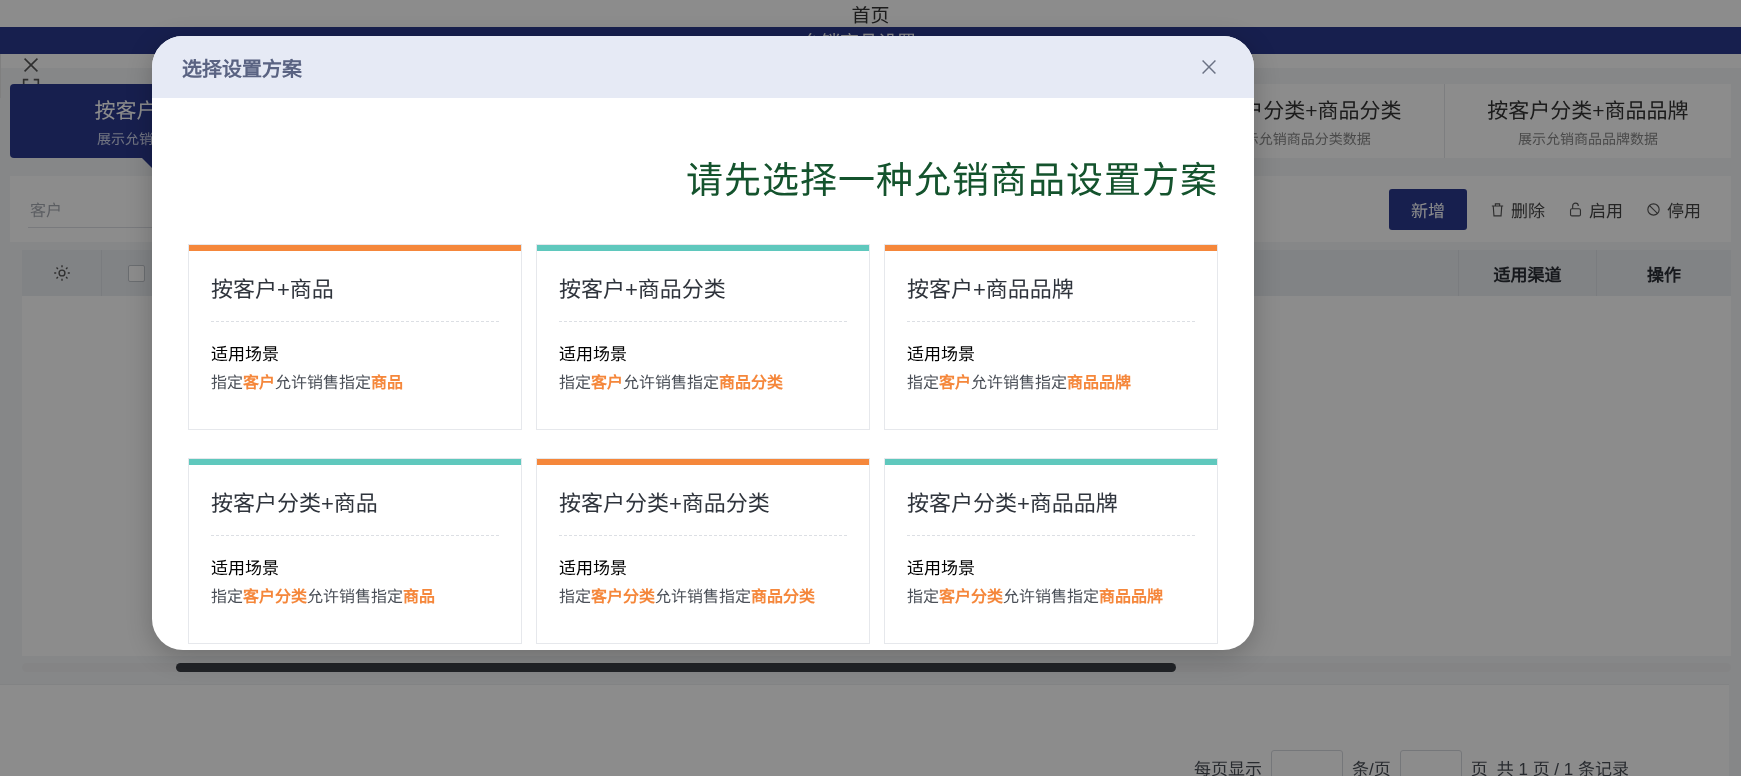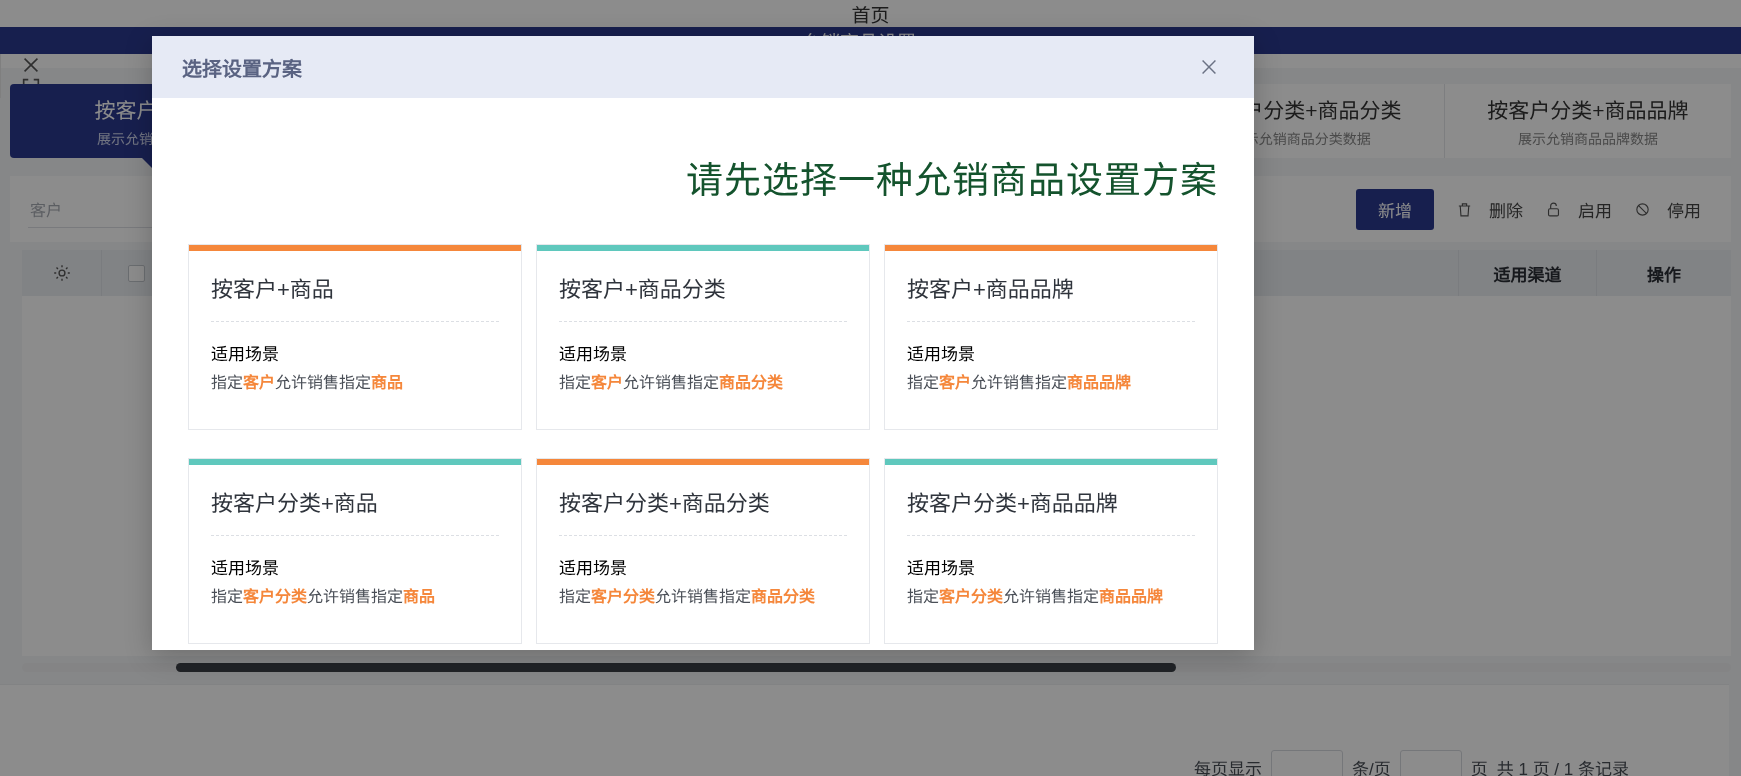--- a/index.html
+++ b/index.html
@@ -83,21 +83,21 @@
   }
   .toolbar{
     margin-left:auto;display:flex;align-items:center;gap:22px;
     padding-right:30px;
   }
   .btn-primary{
     background:#2b3a8f;color:#fff;font-size:17px;
     padding:8px 22px;border-radius:3px;
   }
   .tool-item{
-    display:flex;align-items:center;gap:16px;font-size:17px;color:#444;
+    display:flex;align-items:center;gap:5px;font-size:17px;color:#444;
   }
   .tool-item svg{width:17px;height:17px;stroke:#555;fill:none;stroke-width:1.6;}
 
   
   .table-head{
     position:absolute;top:250px;left:22px;right:10px;height:46px;
     background:#eceef2;display:flex;align-items:stretch;
     font-size:17px;color:#2b2f36;font-weight:bold;
   }
   .th{
@@ -145,21 +145,21 @@
 
   
   #dimmer{
     position:absolute;inset:0;background:rgba(0,0,0,.45);
   }
 
   
   #modal{
     position:absolute;left:152px;top:36px;width:1102px;height:614px;
     background:#ffffff;box-shadow:0 6px 26px rgba(0,0,0,.22);
-    display:flex;flex-direction:column;overflow:hidden;
+    display:flex;flex-direction:column;overflow:hidden;border-radius:31px;
   }
   .modal-header{
     height:62px;background:#e6eaf5;flex:0 0 62px;
     display:flex;align-items:center;padding:0 30px;
   }
   .modal-header .mtitle{
     font-size:20px;font-weight:bold;color:#5a6382;
   }
   .modal-header .mclose{
     margin-left:auto;font-size:26px;color:#6b7284;line-height:1;

